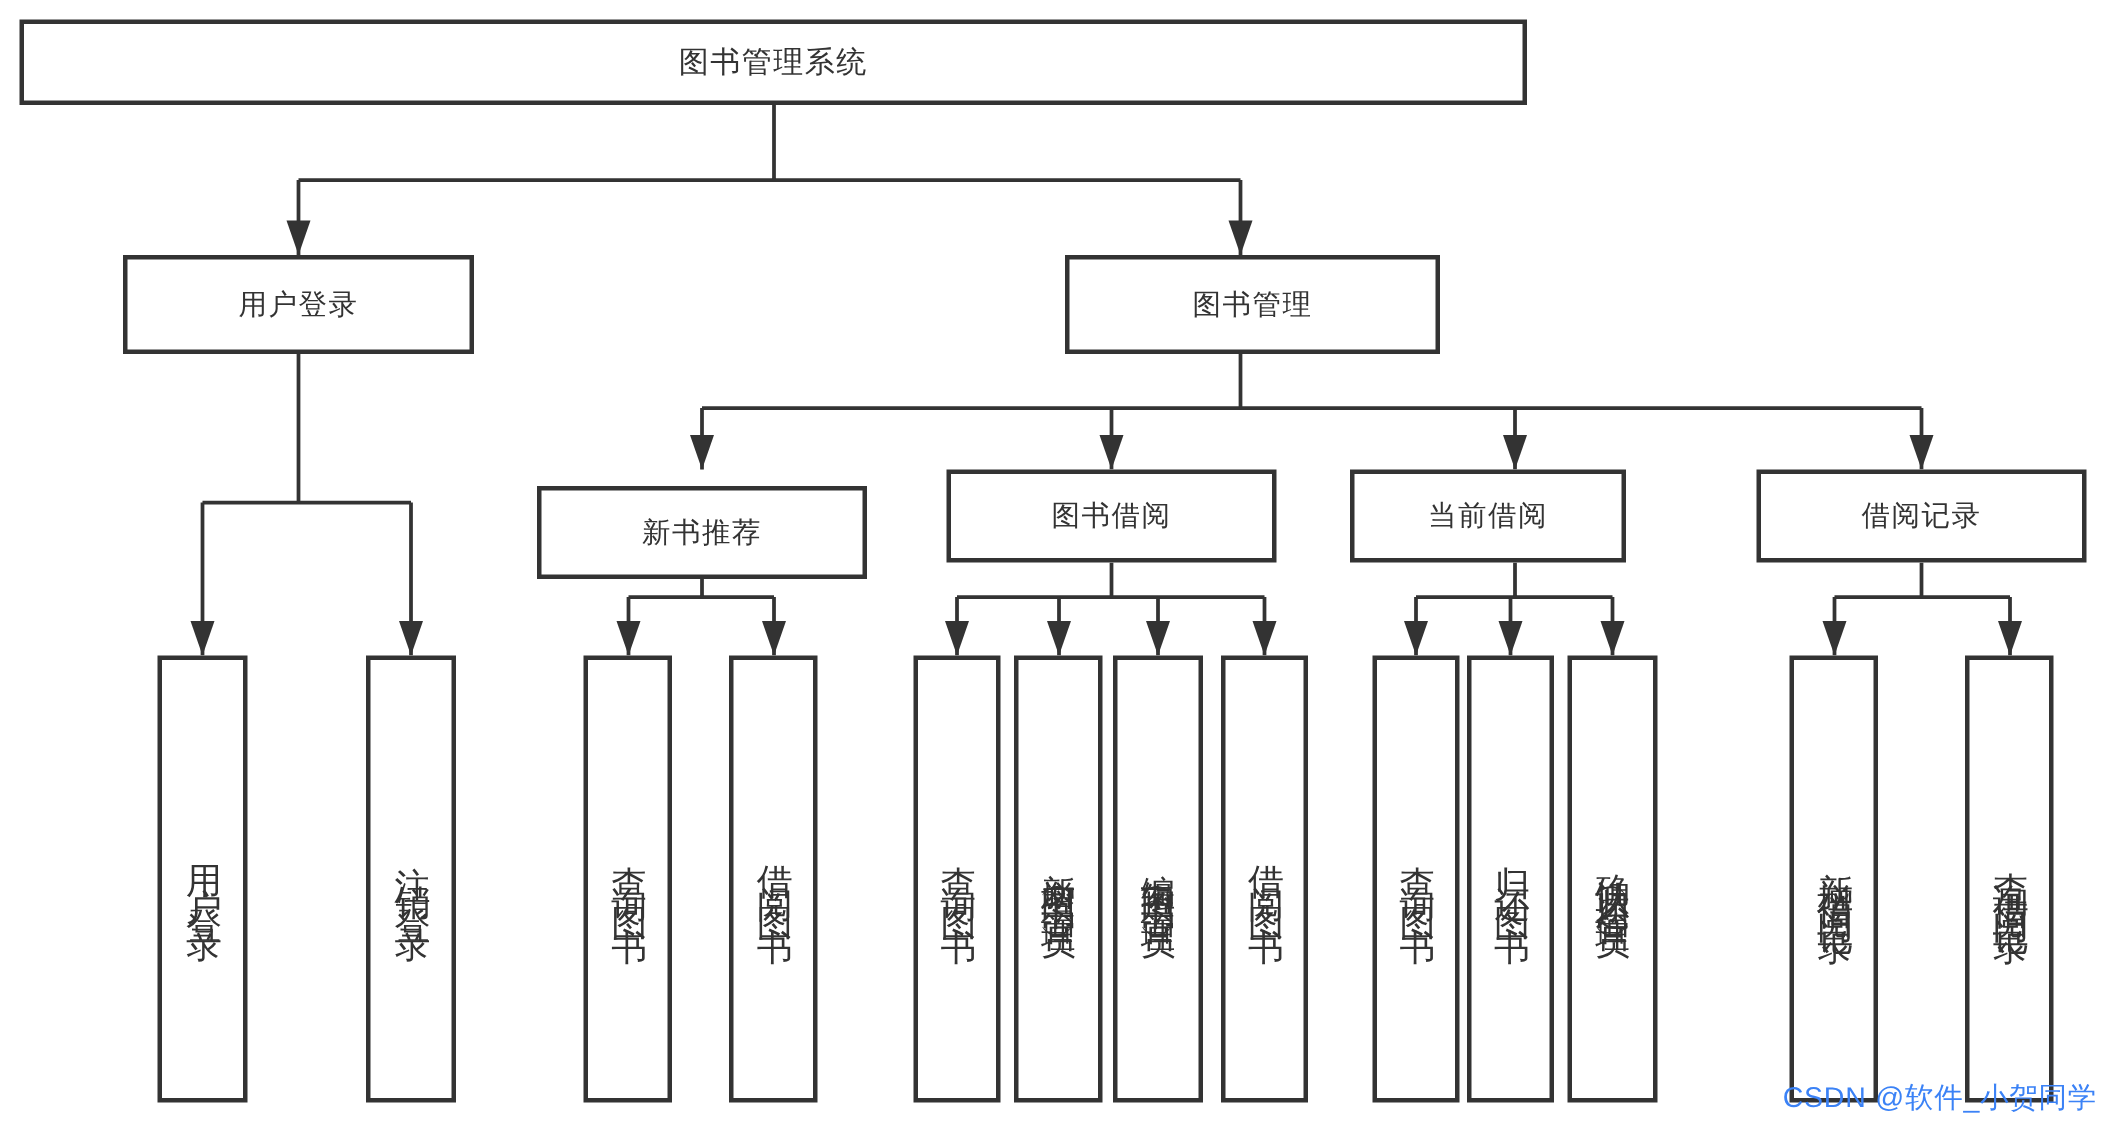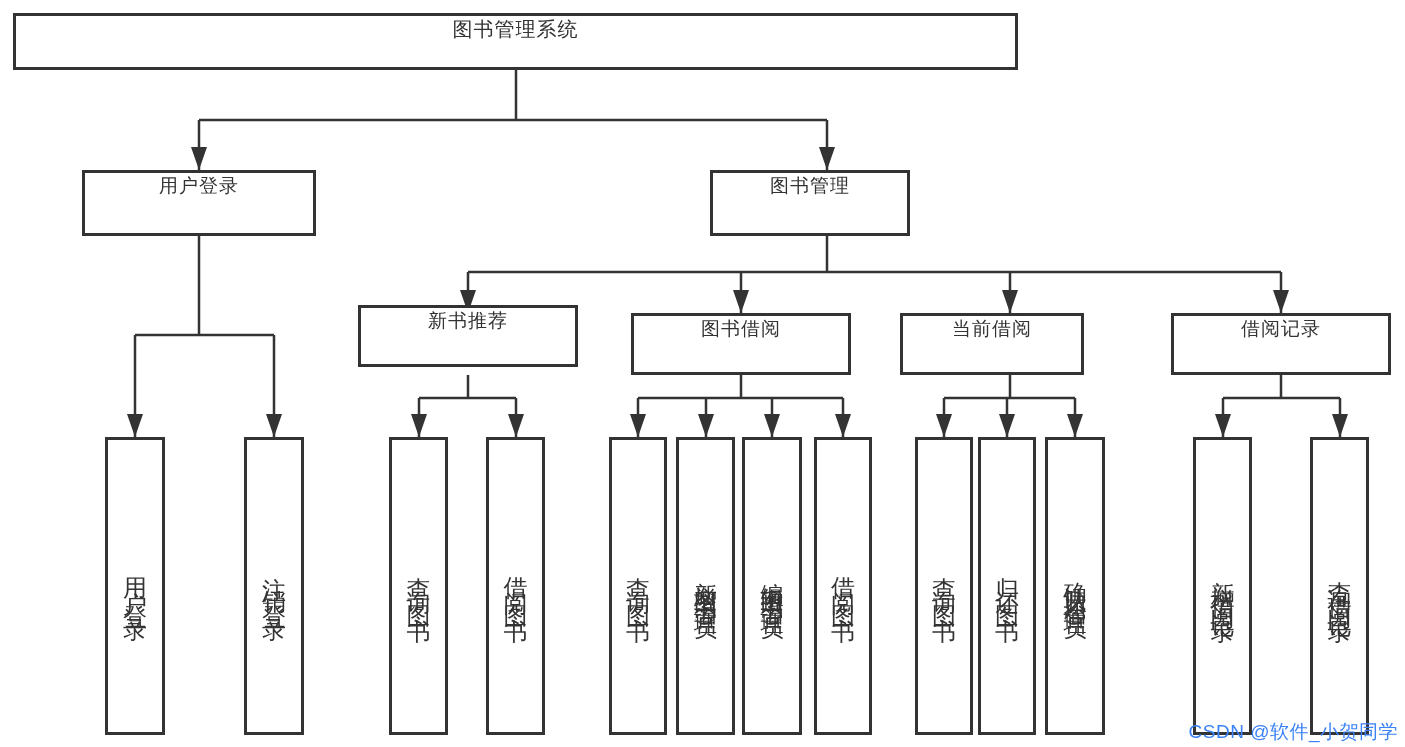--- a/index.html
+++ b/index.html
@@ -17,21 +17,21 @@
     left: 0; top: 0;
     width: 1405px; height: 747px;
     pointer-events: none;
   }
   .hnode {
     position: absolute;
     box-sizing: border-box;
     border: 3px solid #333333;
     background: #ffffff;
     display: flex;
-    align-items: flex-start;
+    align-items: center;
     justify-content: center;
     letter-spacing: 1px;
   }
   .vnode {
     position: absolute;
     top: 437px;
     height: 298px;
     box-sizing: border-box;
     border: 3px solid #333333;
     background: #ffffff;
@@ -98,25 +98,25 @@
     </g>
   </svg>
 
   <div class="hnode" style="left:13px;top:13px;width:1005px;height:57px;font-size:20px">
     <span>图书管理系统</span>
   </div>
 
   <div class="hnode" style="left:82px;top:170px;width:234px;height:66px;font-size:19px">
     <span>用户登录</span>
   </div>
-  <div class="hnode" style="left:710px;top:170px;width:200px;height:66px;font-size:19px">
+  <div class="hnode" style="left:710px;top:170px;width:250px;height:66px;font-size:19px">
     <span>图书管理</span>
   </div>
 
-  <div class="hnode" style="left:358px;top:305px;width:220px;height:62px;font-size:19px">
+  <div class="hnode" style="left:358px;top:324px;width:220px;height:62px;font-size:19px">
     <span>新书推荐</span>
   </div>
   <div class="hnode" style="left:631px;top:313px;width:220px;height:62px;font-size:19px">
     <span>图书借阅</span>
   </div>
   <div class="hnode" style="left:900px;top:313px;width:184px;height:62px;font-size:19px">
     <span>当前借阅</span>
   </div>
   <div class="hnode" style="left:1171px;top:313px;width:220px;height:62px;font-size:19px">
     <span>借阅记录</span>

